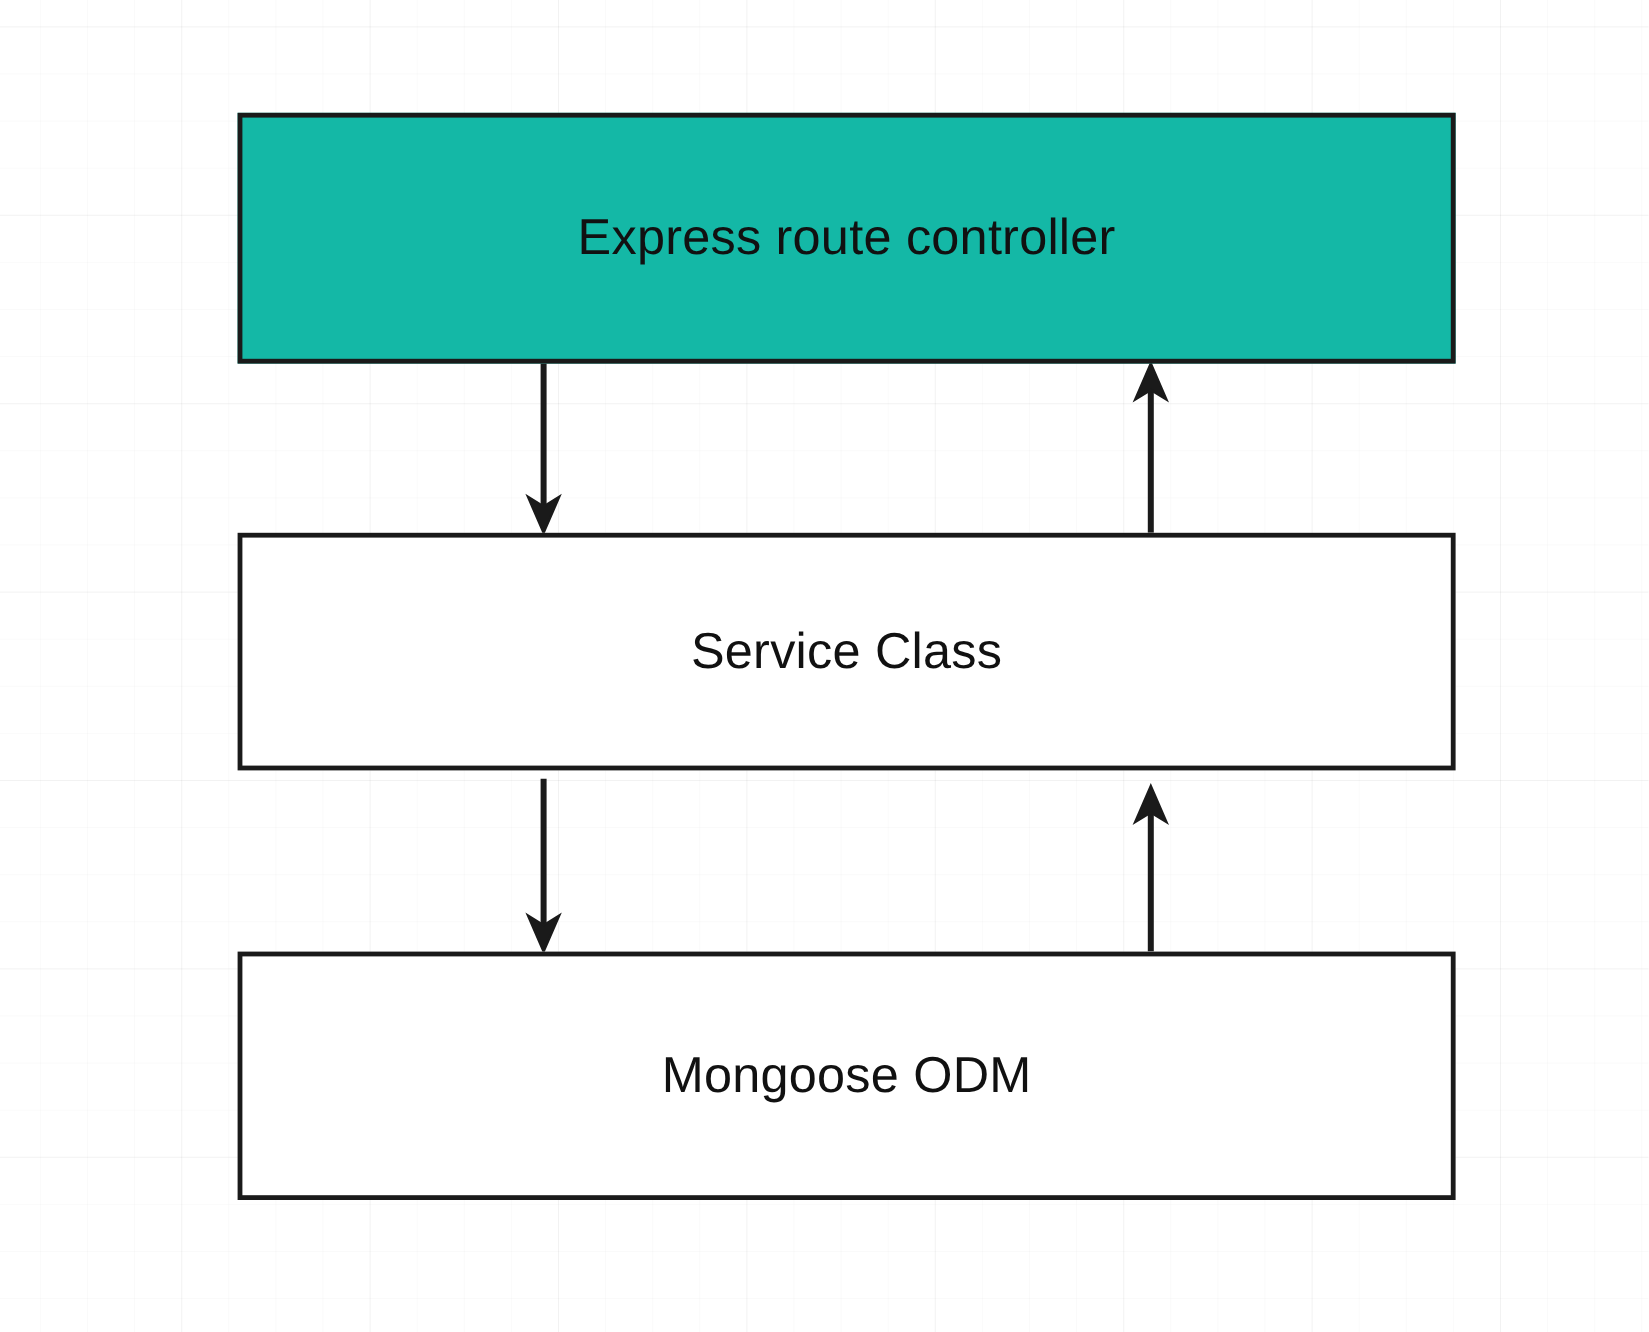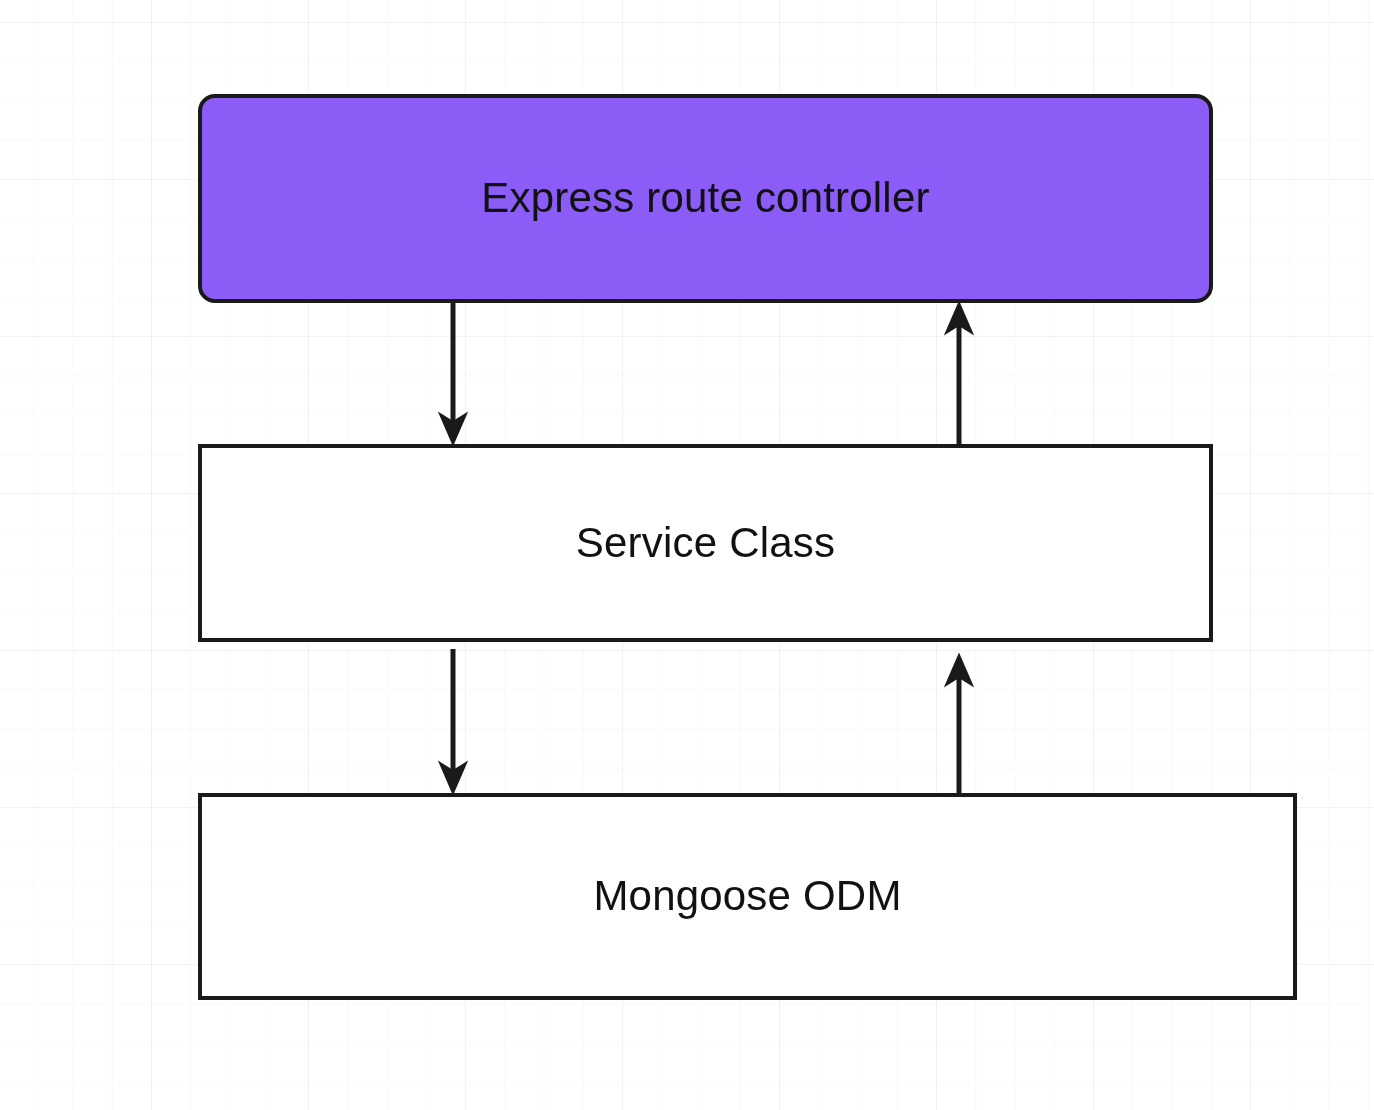--- a/index.html
+++ b/index.html
@@ -82,25 +82,25 @@
       <line x1="453" y1="649" x2="453" y2="777" stroke="#1a1a1a" stroke-width="5"></line>
       <path d="M 453 793 L 440 763 L 453 771 L 466 763 Z" fill="#1a1a1a" stroke="#1a1a1a" stroke-width="2" stroke-linejoin="miter"></path>
     </g>
 
     <g>
       <line x1="959" y1="793" x2="959" y2="671" stroke="#1a1a1a" stroke-width="5"></line>
       <path d="M 959 655 L 972 685 L 959 677 L 946 685 Z" fill="#1a1a1a" stroke="#1a1a1a" stroke-width="2" stroke-linejoin="miter"></path>
     </g>
   </svg>
 
-  <div class="node" id="node-0" style="left: 198px; top: 94px; width: 1015px; height: 209px; border-color: rgb(26, 26, 26); background: #8b5cf6; border-radius: 17px;">
+  <div class="node" id="node-0" style="left: 198px; top: 94px; width: 1015px; height: 209px; border-color: rgb(26, 26, 26); background: #14b8a6;">
     <span class="node-label">Express route controller</span>
   </div>
 
   <div class="node" id="node-1" style="left: 198px; top: 444px; width: 1015px; height: 198px; border-color: rgb(26, 26, 26); background: rgb(255, 255, 255);">
     <span class="node-label">Service Class</span>
   </div>
 
-  <div class="node" id="node-2" style="left: 198px; top: 793px; width: 1099px; height: 207px; border-color: rgb(26, 26, 26); background: rgb(255, 255, 255);">
+  <div class="node" id="node-2" style="left: 198px; top: 793px; width: 1015px; height: 207px; border-color: rgb(26, 26, 26); background: rgb(255, 255, 255);">
     <span class="node-label">Mongoose ODM</span>
   </div>
 
 </div>
 
 </body></html>

